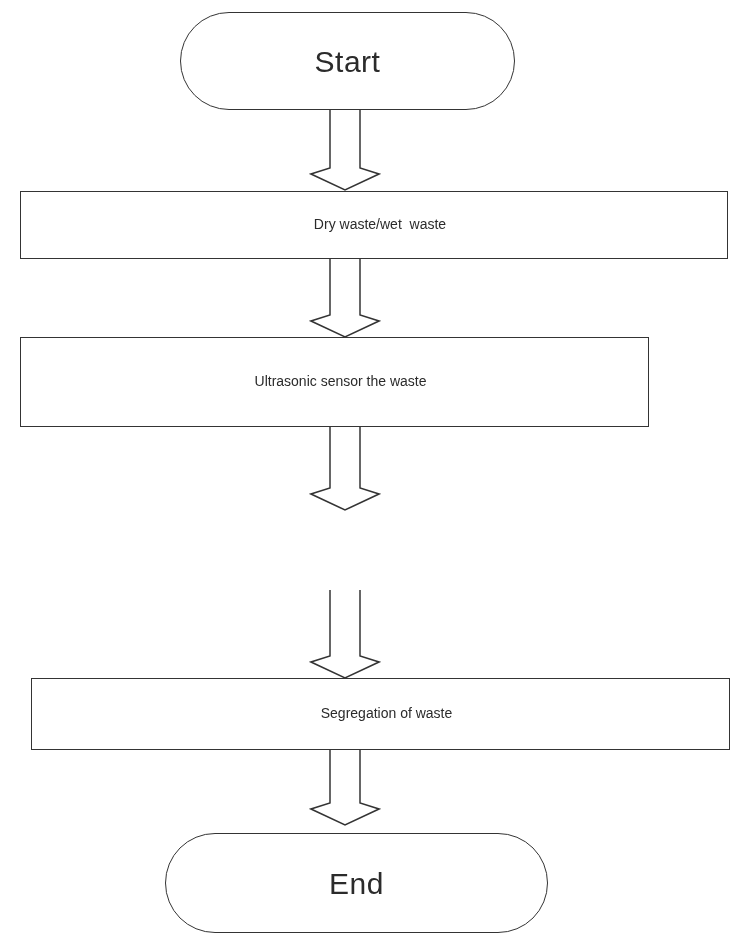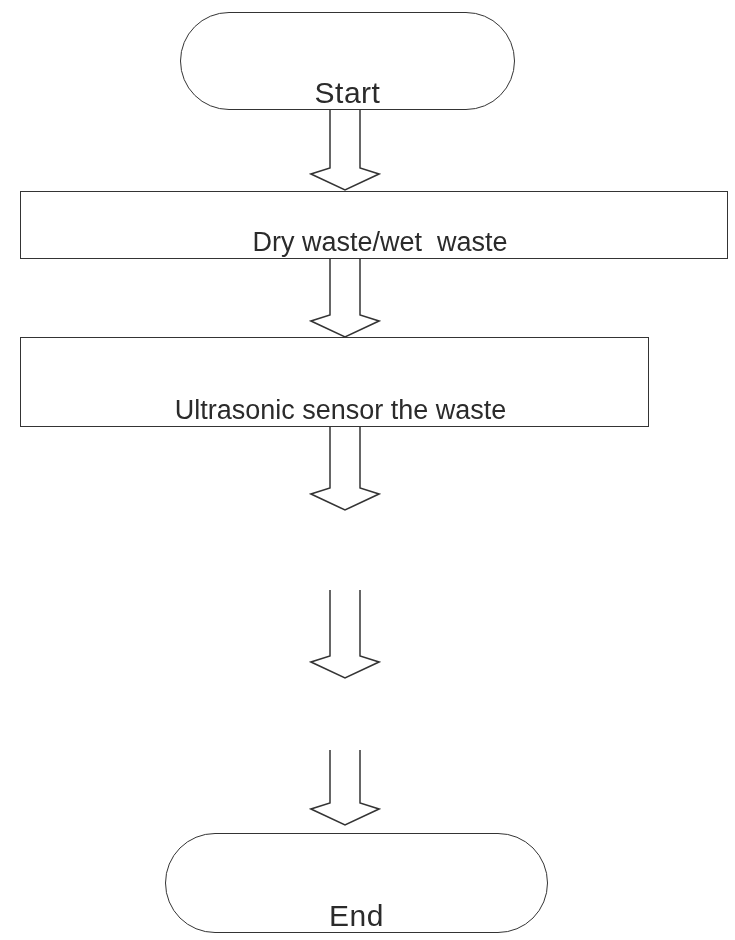--- a/index.html
+++ b/index.html
@@ -16,30 +16,30 @@
     font-family:"Liberation Sans", sans-serif;
     color:var(--text);
     overflow:hidden;
   }
   .node{
     position:absolute;
     box-sizing:border-box;
     border:1.5px solid var(--outline);
     background:var(--bg);
     display:flex;
-    align-items:flex-end;
+    align-items:center;
     justify-content:center;
     text-align:center;
   }
   .terminator{
     font-size:30px;
     letter-spacing:0.5px;
   }
   .process{
-    font-size:27px;
+    font-size:14px;
     padding-left:12px;
   }
   .node-label{
     white-space:pre; 
     line-height:1.1;
   }
   
   #n-start{left:180px; top:12px;  width:335px; height:98px;  border-radius:49px;}
   #n-p1   {left:20px;  top:191px; width:708px; height:68px;}
   #n-p2   {left:20px;  top:337px; width:629px; height:90px;}
@@ -91,20 +91,23 @@
       </svg>
     </div>
 
 
   <div id="a4" class="flow-arrow">
       <svg viewBox="0 0 72 89" preserveAspectRatio="none">
         <path d="M21 0 V66 L2 72 L36 88 L70 72 L51 66 V0"></path>
       </svg>
     </div>
 
+  <div id="n-p4" class="node process">
+    <span class="node-label">Segregation of waste</span>
+  </div>
 
   <div id="a5" class="flow-arrow">
       <svg viewBox="0 0 72 76" preserveAspectRatio="none">
         <path d="M21 0 V53 L2 59 L36 75 L70 59 L51 53 V0"></path>
       </svg>
     </div>
 
   <div id="n-end" class="node terminator">
     <span class="node-label">End</span>
   </div>

